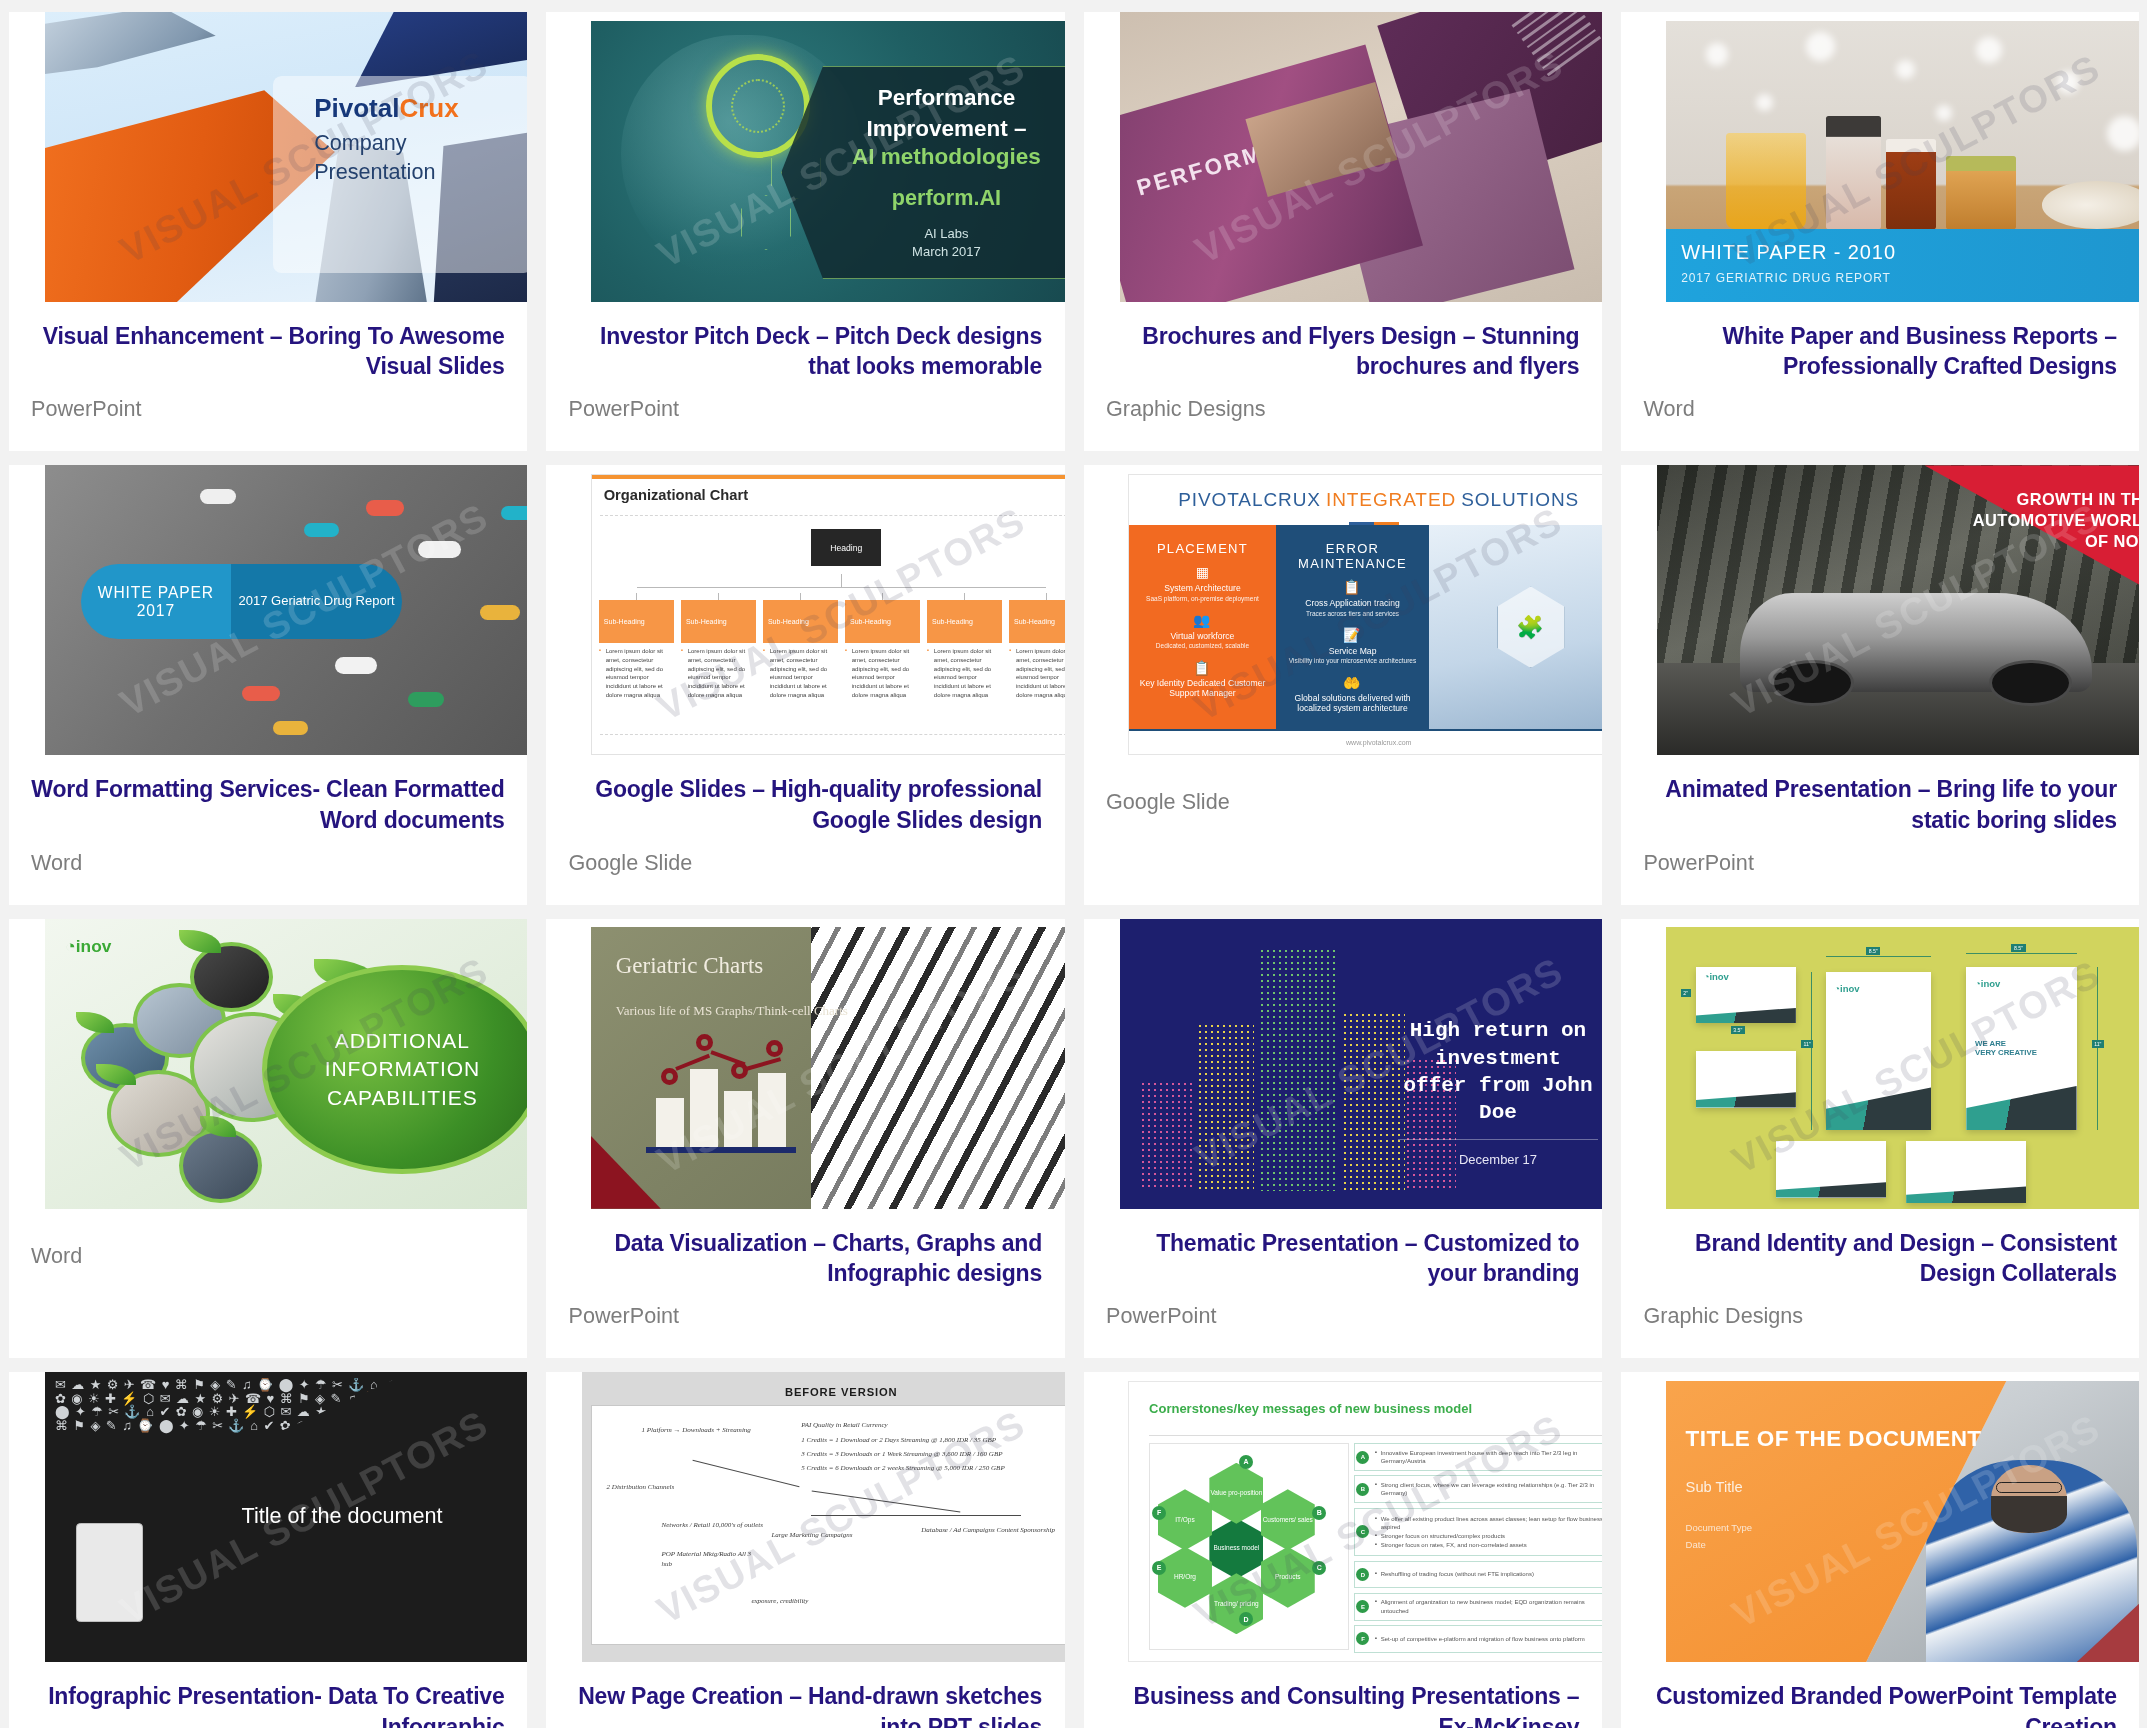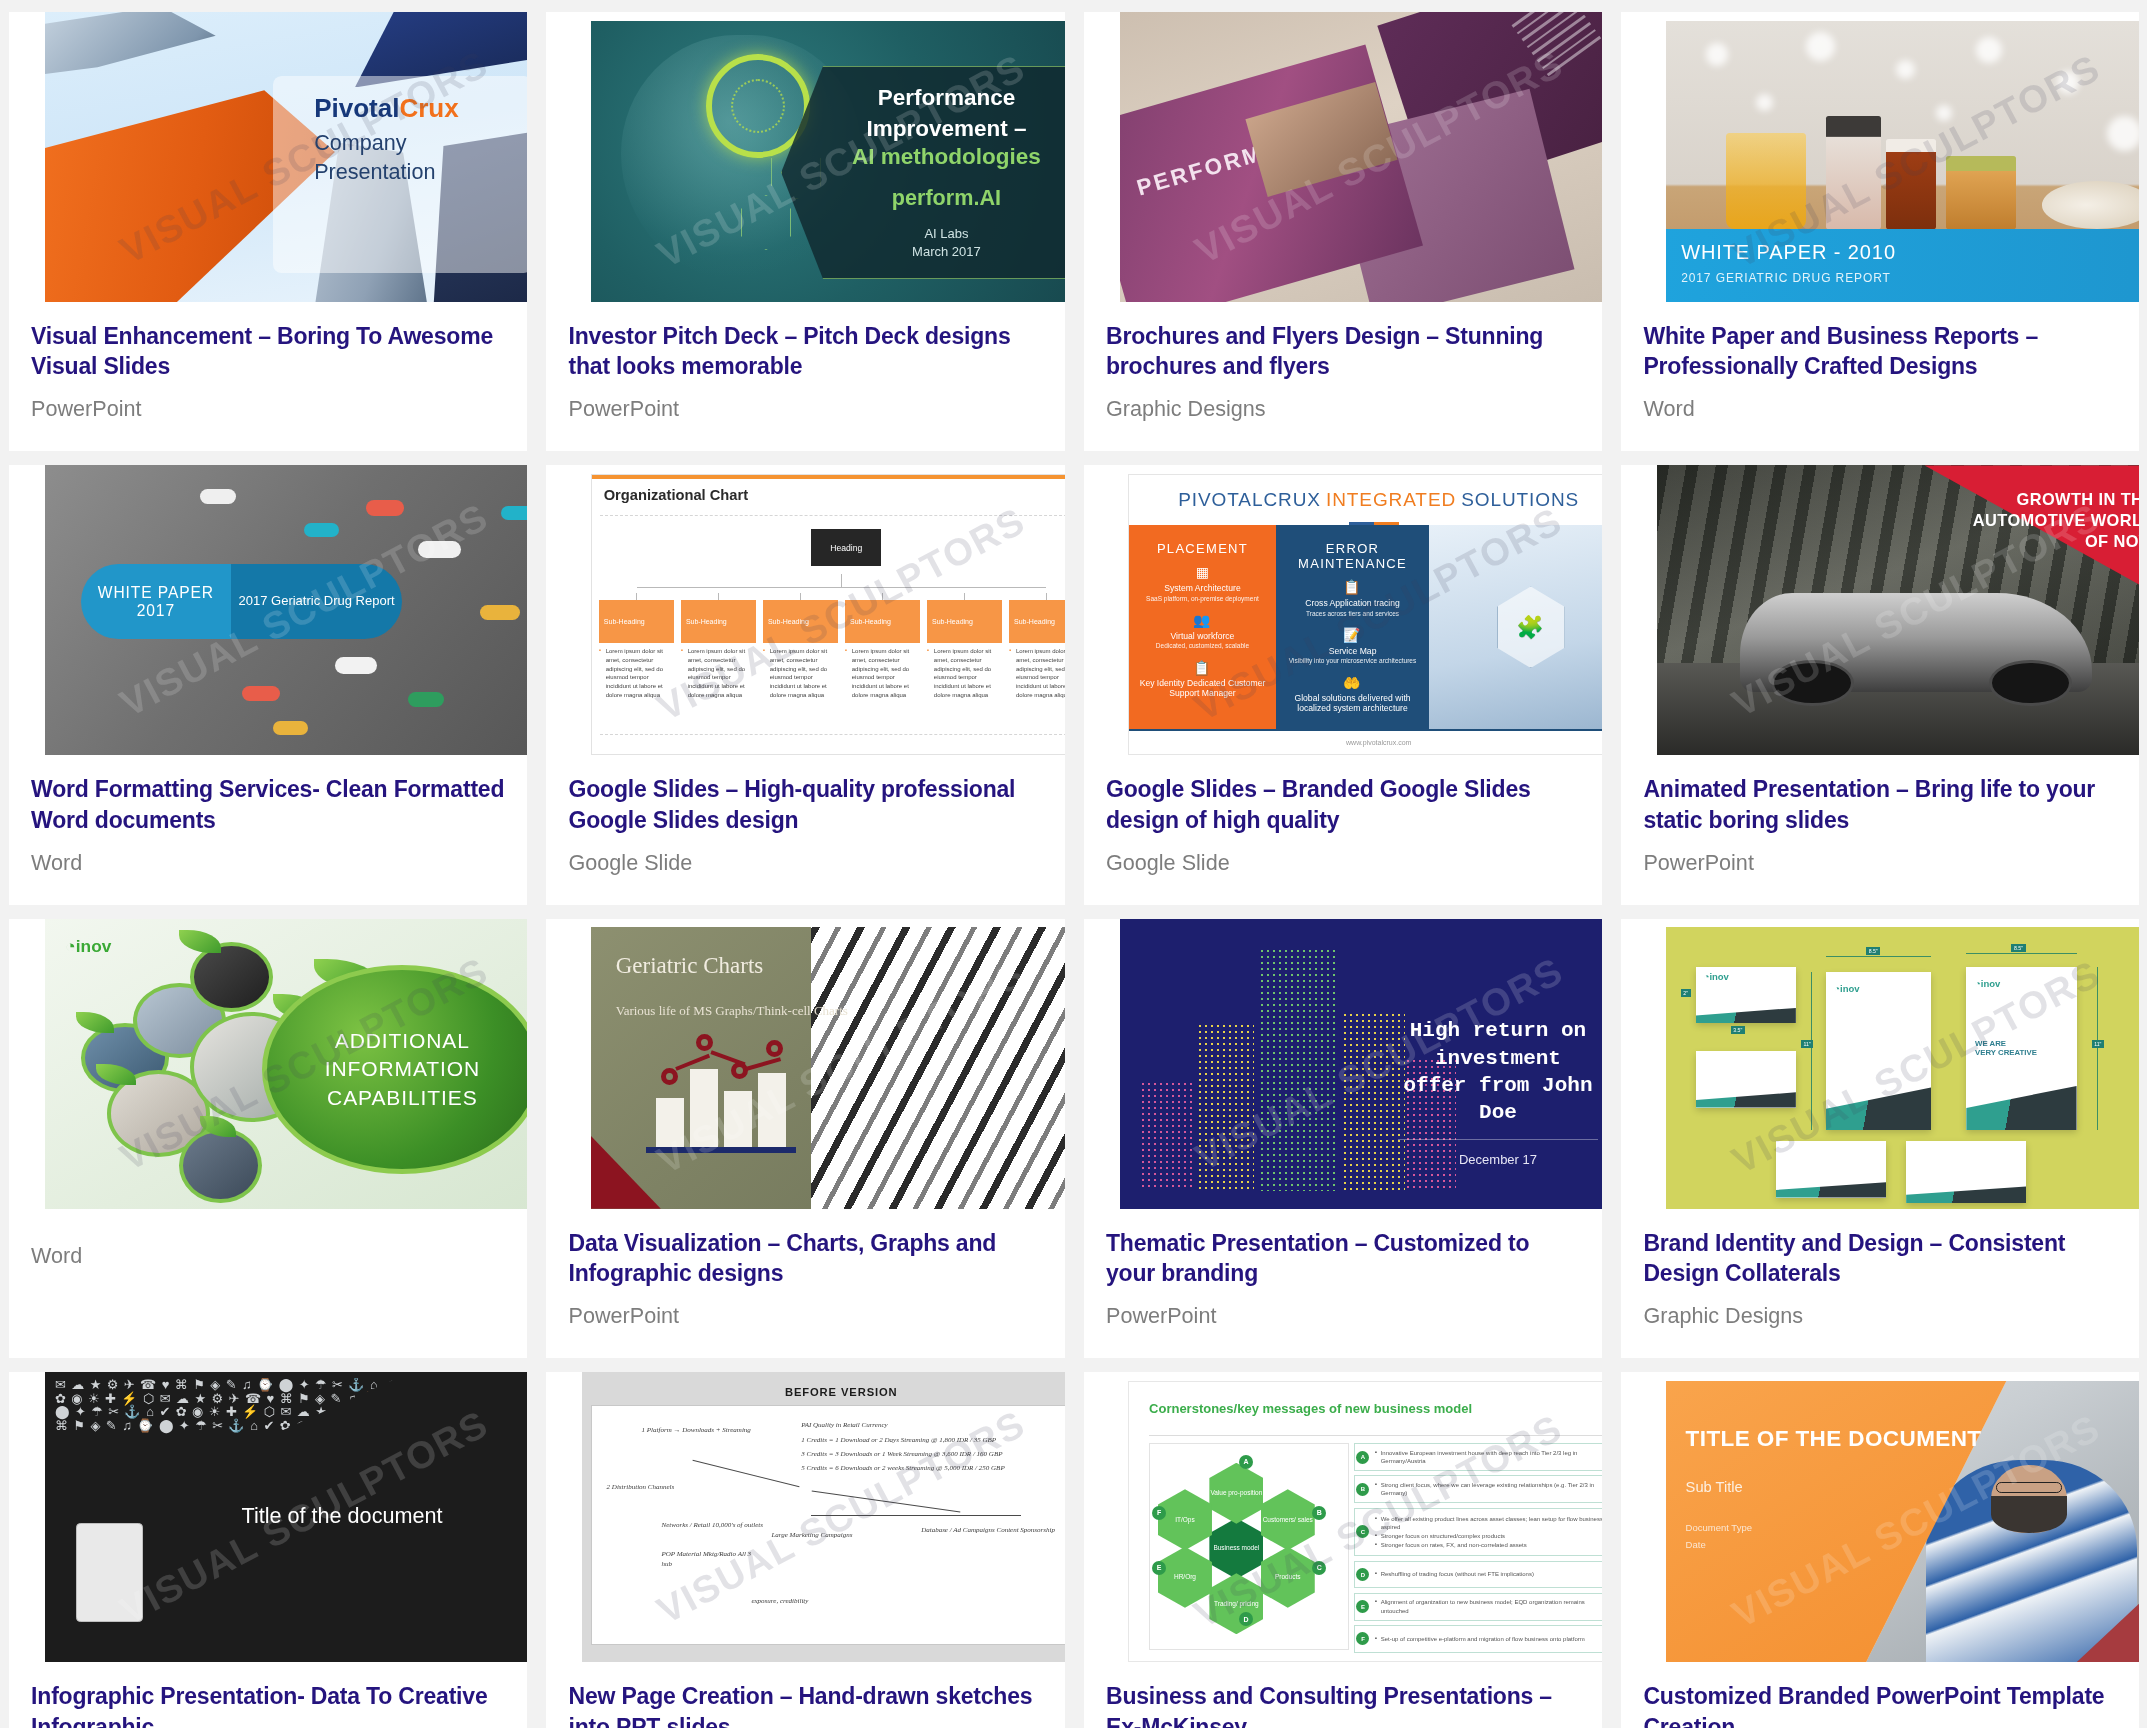--- a/index.html
+++ b/index.html
@@ -35,20 +35,21 @@
   }
   .thumb.pad { padding: 8.6px 8.6px 0 8.6px; background:#fff; }
   .thumb .inner { width:100%; height:100%; position:relative; overflow:hidden; }
   .meta { padding: 19px 22.5px 29px 22.5px; flex: 1; }
   .title {
     font-size: 23px;
     font-weight: bold;
     line-height: 1.32;
     color: #25147e;
     letter-spacing: -0.2px;
+    text-align: right;
   }
   .subtitle {
     margin-top: 14.7px;
     font-size: 21.6px;
     color: #7d7d7d;
   }
   
   .wm {
     position: absolute; inset: 0; pointer-events: none;
     font-weight: bold; color: rgba(255,255,255,0.16);
@@ -578,21 +579,20 @@
                 <span class="puz">🧩</span>
               </div>
           </div>
         </div>
         <div class="ftr">www.pivotalcrux.com</div>
         <div class="dot"></div>
         <div class="wm dark">VISUAL SCULPTORS</div>
       </div>
     </div>
     <div class="meta">
-      <div class="title">Google Slides – Branded Google Slides design of high quality</div>
       <div class="subtitle">Google Slide</div>
     </div>
   </div>
 
   <div class="card">
     <div class="thumb t8">
       <div class="trees"></div>
       <div class="road"></div>
       <div class="car"></div>
       <div class="w1"></div>

